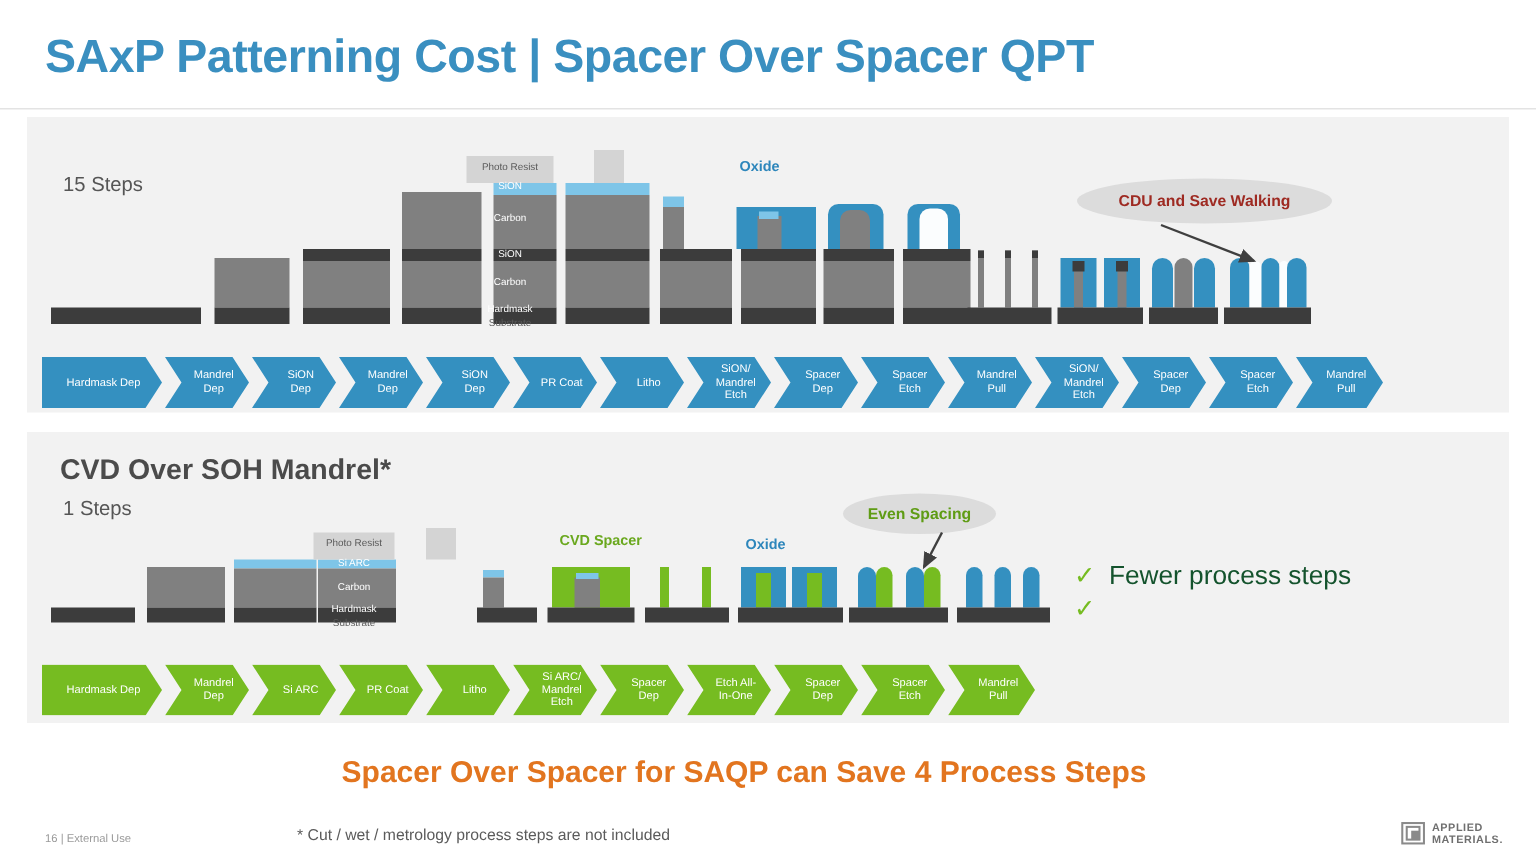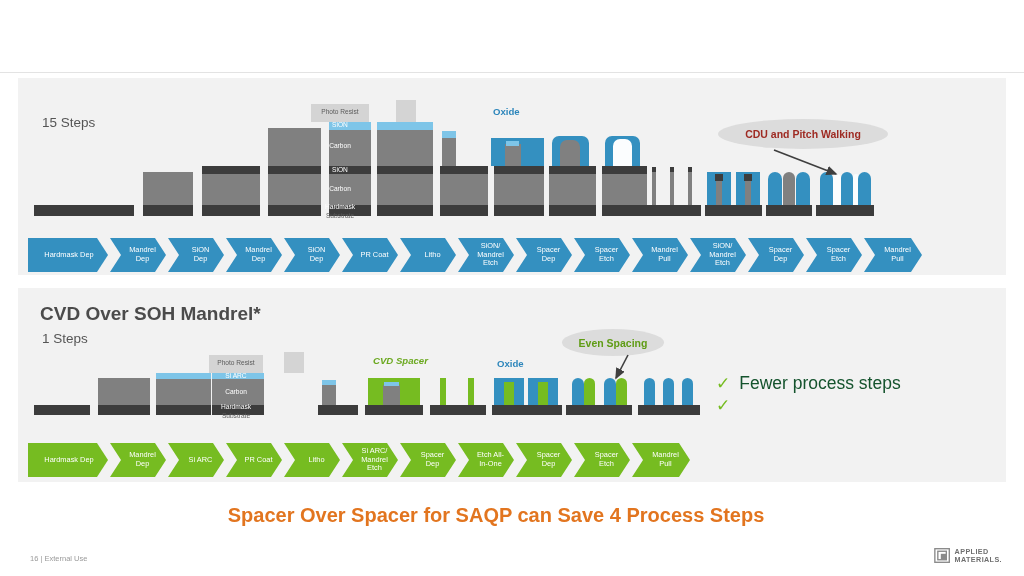--- a/index.html
+++ b/index.html
@@ -101,20 +101,21 @@
   .footnote{position:absolute;left:198px;top:551px;font-size:10.5px;color:#5b5b5b;white-space:nowrap;}
 
   .logo{position:absolute;right:22px;top:547px;display:flex;align-items:flex-end;}
   .logo-txt{margin-left:4px;font-size:7.2px;font-weight:bold;color:#6f6f6f;line-height:8px;letter-spacing:.4px;}
 </style>
 </head>
 <body>
 
 <div class="slide">
 
+  <div class="title">SAxP Patterning Cost | Spacer Over Spacer QPT</div>
   <div class="title-rule"></div>
 
   <div class="panel" id="panel-top"></div>
 
   <div class="sec-steps" style="left:42px;top:115px;">15 Steps</div>
 
   <div class="dg">
 
     <div class="sub" style="left:34px;top:205px;width:100px;height:11px;"></div>
 
@@ -201,21 +202,21 @@
     <div class="fin-b" style="left:820px;top:172px;width:13px;height:33px;"></div>
     <div class="fin-w" style="left:833px;top:174px;width:8px;height:31px;"></div>
     <div class="fin-b" style="left:841px;top:172px;width:12px;height:33px;"></div>
     <div class="fin-w" style="left:853px;top:174px;width:6px;height:31px;"></div>
     <div class="fin-b" style="left:858px;top:172px;width:13px;height:33px;"></div>
     <div class="sub" style="left:816px;top:205px;width:58px;height:11px;"></div>
   </div>
 
   <div class="mat-lbl mat-blue" style="left:493px;top:106px;">Oxide</div>
 
-  <div class="callout red" style="left:718px;top:119px;width:170px;height:30px;">CDU and Pitch Walking</div>
+  <div class="callout red" style="left:718px;top:119px;width:170px;height:30px;">CDU and Save Walking</div>
   <svg style="position:absolute;left:770px;top:146px;" width="80" height="36">
     <defs>
         <marker id="ah1" markerWidth="8" markerHeight="8" refX="6" refY="3" orient="auto">
           <path d="M0,0 L7,3 L0,6 z" fill="#3f3f3f"></path>
         </marker>
       </defs>
     <line x1="4" y1="4" x2="66" y2="28" stroke="#3f3f3f" stroke-width="1.6" marker-end="url(#ah1)"></line>
   </svg>
 
   <div class="flow flow-blue" style="left:28px;top:238px;">
@@ -287,21 +288,21 @@
     <div class="fin-b" style="left:604px;top:378px;width:12px;height:27px;"></div>
     <div class="fin-g" style="left:616px;top:378px;width:11px;height:27px;"></div>
     <div class="sub" style="left:566px;top:405px;width:66px;height:10px;"></div>
 
     <div class="fin-b" style="left:644px;top:378px;width:11px;height:27px;"></div>
     <div class="fin-b" style="left:663px;top:378px;width:11px;height:27px;"></div>
     <div class="fin-b" style="left:682px;top:378px;width:11px;height:27px;"></div>
     <div class="sub" style="left:638px;top:405px;width:62px;height:10px;"></div>
   </div>
 
-  <div class="mat-lbl mat-green" style="left:373px;top:355px;font-style:italic;">CVD Spacer</div>
+  <div class="mat-lbl mat-green" style="left:373px;top:355px;">CVD Spacer</div>
   <div class="mat-lbl mat-blue" style="left:497px;top:358px;">Oxide</div>
 
   <div class="callout grn" style="left:562px;top:329px;width:102px;height:27px;">Even Spacing</div>
   <svg style="position:absolute;left:602px;top:352px;" width="40" height="34">
     <defs>
         <marker id="ah2" markerWidth="8" markerHeight="8" refX="6" refY="3" orient="auto">
           <path d="M0,0 L7,3 L0,6 z" fill="#3f3f3f"></path>
         </marker>
       </defs>
     <line x1="26" y1="3" x2="14" y2="26" stroke="#3f3f3f" stroke-width="1.6" marker-end="url(#ah2)"></line>
@@ -326,20 +327,21 @@
     <div class="chev" style="width:56px">Si ARC/<br>Mandrel<br>Etch</div>
     <div class="chev" style="width:56px">Spacer<br>Dep</div>
     <div class="chev" style="width:56px">Etch All-<br>In-One</div>
     <div class="chev" style="width:56px">Spacer<br>Dep</div>
     <div class="chev" style="width:56px">Spacer<br>Etch</div>
     <div class="chev" style="width:58px">Mandrel<br>Pull</div>
   </div>
 
   <div class="banner">Spacer Over Spacer for SAQP can Save 4 Process Steps</div>
   <div class="footer-page">16  |  External Use</div>
+  <div class="footnote">* Cut / wet / metrology process steps are not included</div>
 
   <div class="logo">
     <svg width="17" height="17" viewBox="0 0 20 20">
       <rect x="1" y="2" width="17" height="16" fill="none" stroke="#8a8a8a" stroke-width="1.6"></rect>
       <rect x="4.5" y="5" width="10" height="10" fill="none" stroke="#8a8a8a" stroke-width="1.6"></rect>
       <rect x="8" y="8" width="6.5" height="7" fill="#8a8a8a"></rect>
     </svg>
     <div class="logo-txt">
       <div>APPLIED</div>
       <div>MATERIALS.</div>

